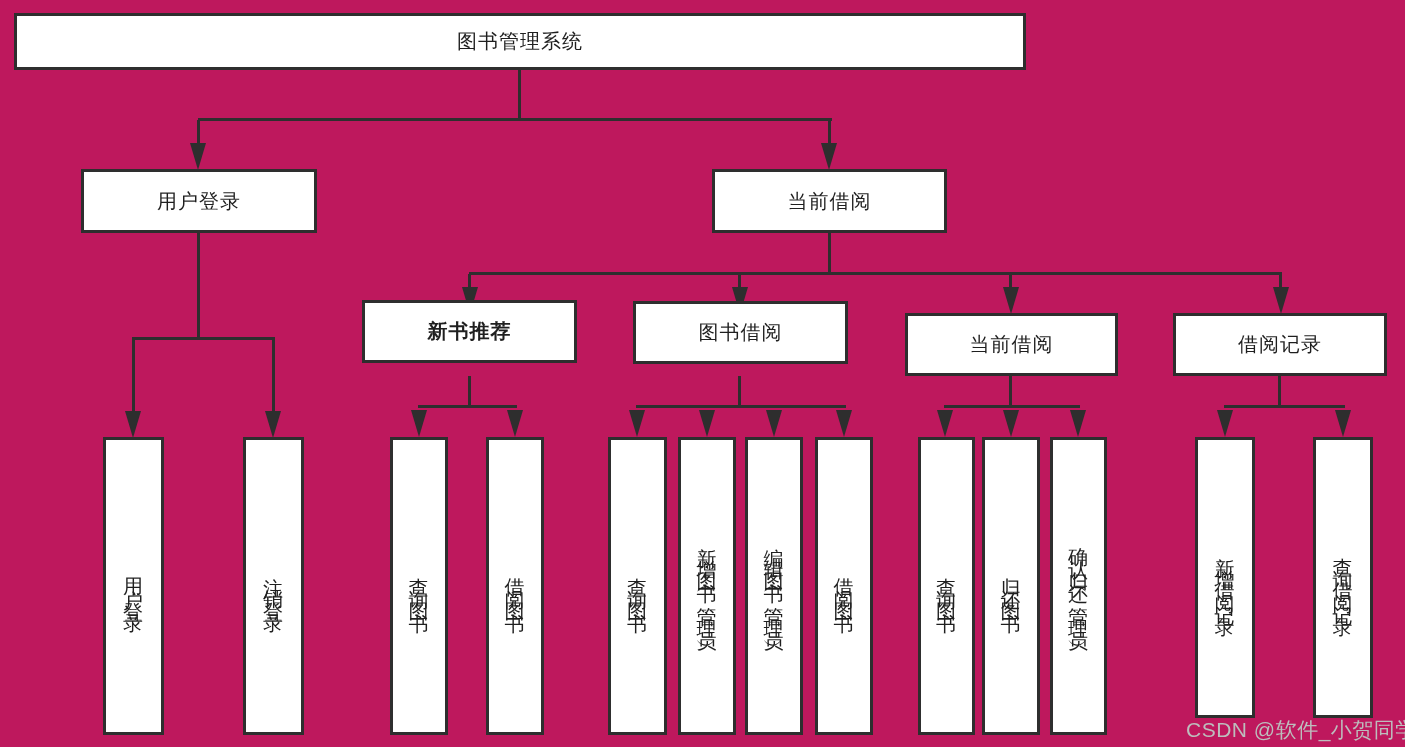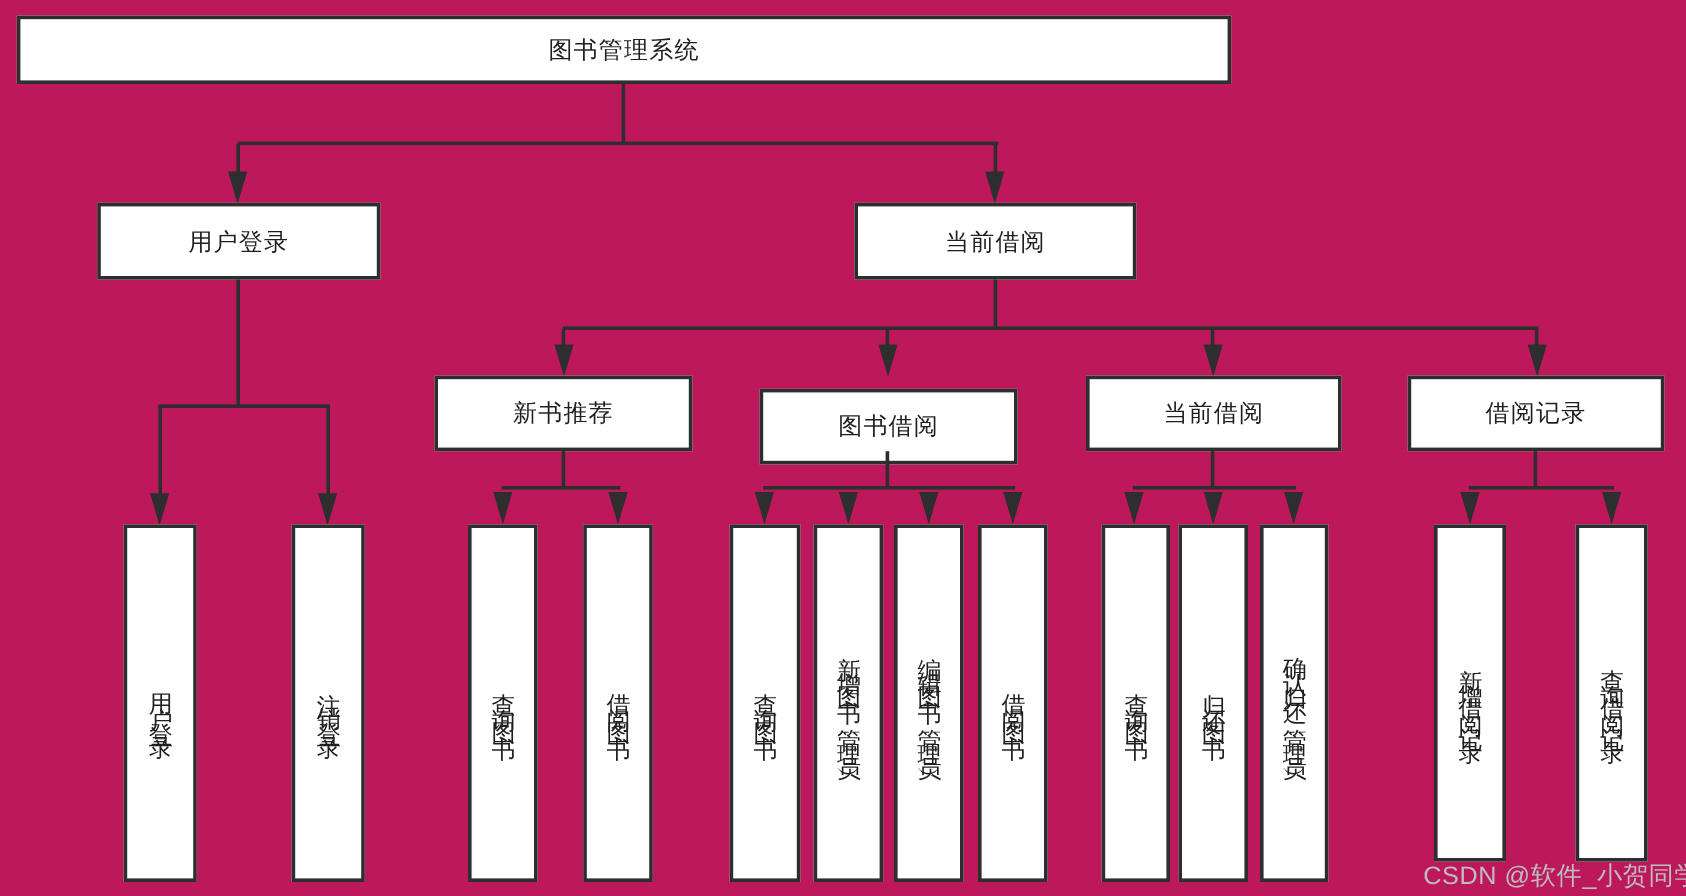--- a/index.html
+++ b/index.html
@@ -64,24 +64,24 @@
   <div class="line" style="left:469px;top:272px;width:813px;height:3px;"></div>
   <div class="line" style="left:468px;top:274px;width:3px;height:15px;"></div>
   <div class="line" style="left:738px;top:274px;width:3px;height:15px;"></div>
   <div class="line" style="left:1009px;top:274px;width:3px;height:15px;"></div>
   <div class="line" style="left:1279px;top:274px;width:3px;height:15px;"></div>
   <div class="arrow" style="left:462px;top:287px;"></div>
   <div class="arrow" style="left:732px;top:287px;"></div>
   <div class="arrow" style="left:1003px;top:287px;"></div>
   <div class="arrow" style="left:1273px;top:287px;"></div>
 
-  <div class="box" style="left:362px;top:313px;width:215px;height:63px;">
+  <div class="box" style="left:362px;top:300px;width:215px;height:63px;font-weight:bold;">
     <span class="lbl">新书推荐</span>
   </div>
-  <div class="box" style="left:633px;top:324px;width:215px;height:63px;text-align:right;">
+  <div class="box" style="left:633px;top:301px;width:215px;height:63px;text-align:right;">
     <span class="lbl">图书借阅</span>
   </div>
   <div class="box" style="left:905px;top:313px;width:213px;height:63px;">
     <span class="lbl">当前借阅</span>
   </div>
   <div class="box" style="left:1173px;top:313px;width:214px;height:63px;">
     <span class="lbl">借阅记录</span>
   </div>
 
   <div class="line" style="left:468px;top:376px;width:3px;height:31px;"></div>

